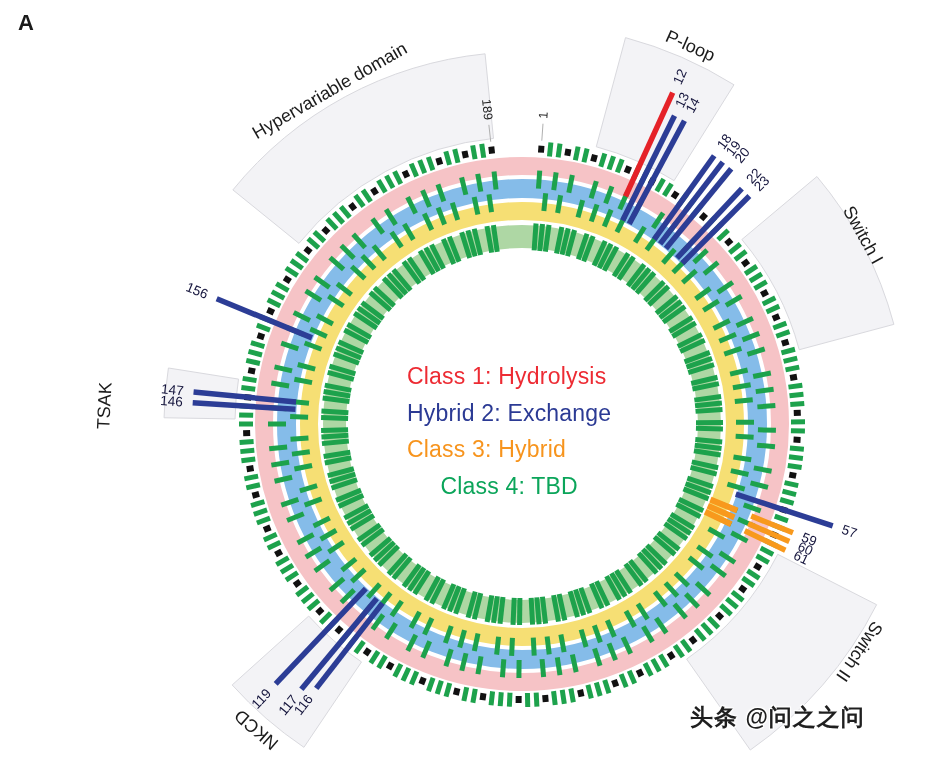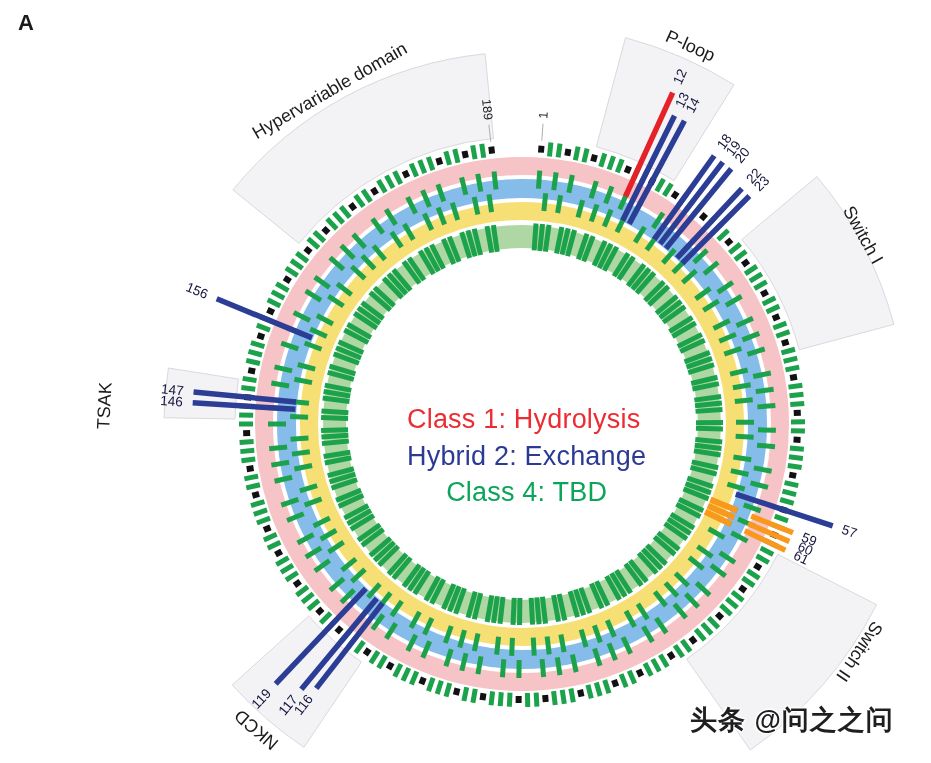--- a/index.html
+++ b/index.html
@@ -1,23 +1,23 @@
 <!DOCTYPE html>
 <html><head>
 <meta charset="utf-8">
 <style>
   html,body{margin:0;padding:0;background:#ffffff;}
   .canvas{position:relative;width:931px;height:763px;background:#ffffff;overflow:hidden;
           font-family:"Liberation Sans",sans-serif;}
   .panel-label{position:absolute;left:18px;top:10px;font-size:22px;font-weight:bold;color:#1a1a1a;}
   svg{position:absolute;left:0;top:0;}
   svg text{font-family:"Liberation Sans",sans-serif;}
-  .legend{position:absolute;left:407px;top:358px;font-size:27px;line-height:36.5px;letter-spacing:0.2px;margin-top:43px;}
+  .legend{position:absolute;left:407px;top:358px;font-size:23px;line-height:36.5px;letter-spacing:0.2px;}
   .legend-item{white-space:nowrap;}
-  .watermark{position:absolute;left:690px;top:702px;font-size:27px;font-weight:700;color:#1f1f1f;
+  .watermark{position:absolute;left:690px;top:702px;font-size:23px;font-weight:700;color:#1f1f1f;
              letter-spacing:1px;white-space:nowrap;
              text-shadow:-1px -1px 0 #fff,1px -1px 0 #fff,-1px 1px 0 #fff,1px 1px 0 #fff,0 0 5px #fff;}
 </style>
 </head>
 <body>
 
 <div class="canvas">
   <div class="panel-label">A</div>
 
   <svg id="plot" width="931" height="763" viewBox="0 0 931 763">
@@ -561,17 +561,18 @@
       <text transform="translate(690.3889702333813,45.79218053596327) rotate(24)" text-anchor="middle" font-size="18" fill="#1b1b1b" dominant-baseline="central" font-weight="normal">P-loop</text>
       <text transform="translate(863.1016857843643,234.92424810392853) rotate(61)" text-anchor="middle" font-size="18" fill="#1b1b1b" dominant-baseline="central" font-weight="normal">Switch I</text>
       <text transform="translate(859.418292029902,651.591511712594) rotate(124)" text-anchor="middle" font-size="18" fill="#1b1b1b" dominant-baseline="central" font-weight="normal">Switch II</text>
       <text transform="translate(256.2960932588445,729.6573799902226) rotate(-139)" text-anchor="middle" font-size="18" fill="#1b1b1b" dominant-baseline="central" font-weight="normal">NKCD</text>
       <text transform="translate(104.39784337878342,405.76709608128965) rotate(-87.5)" text-anchor="middle" font-size="18" fill="#1b1b1b" dominant-baseline="central" font-weight="normal">TSAK</text>
     </svg>
 
   <div class="legend">
     <div class="legend-item" style="color: rgb(237, 43, 51);">Class 1: Hydrolysis</div>
     <div class="legend-item" style="color: rgb(43, 58, 148);">Hybrid 2: Exchange</div>
+    <div class="legend-item" style="color: rgb(247, 148, 29);">Class 3: Hybrid</div>
     <div class="legend-item" style="color: rgb(11, 165, 90); text-align: center;">Class 4: TBD</div>
   </div>
 
   <div class="watermark">头条 @问之之问</div>
 </div>
 
 </body></html>

